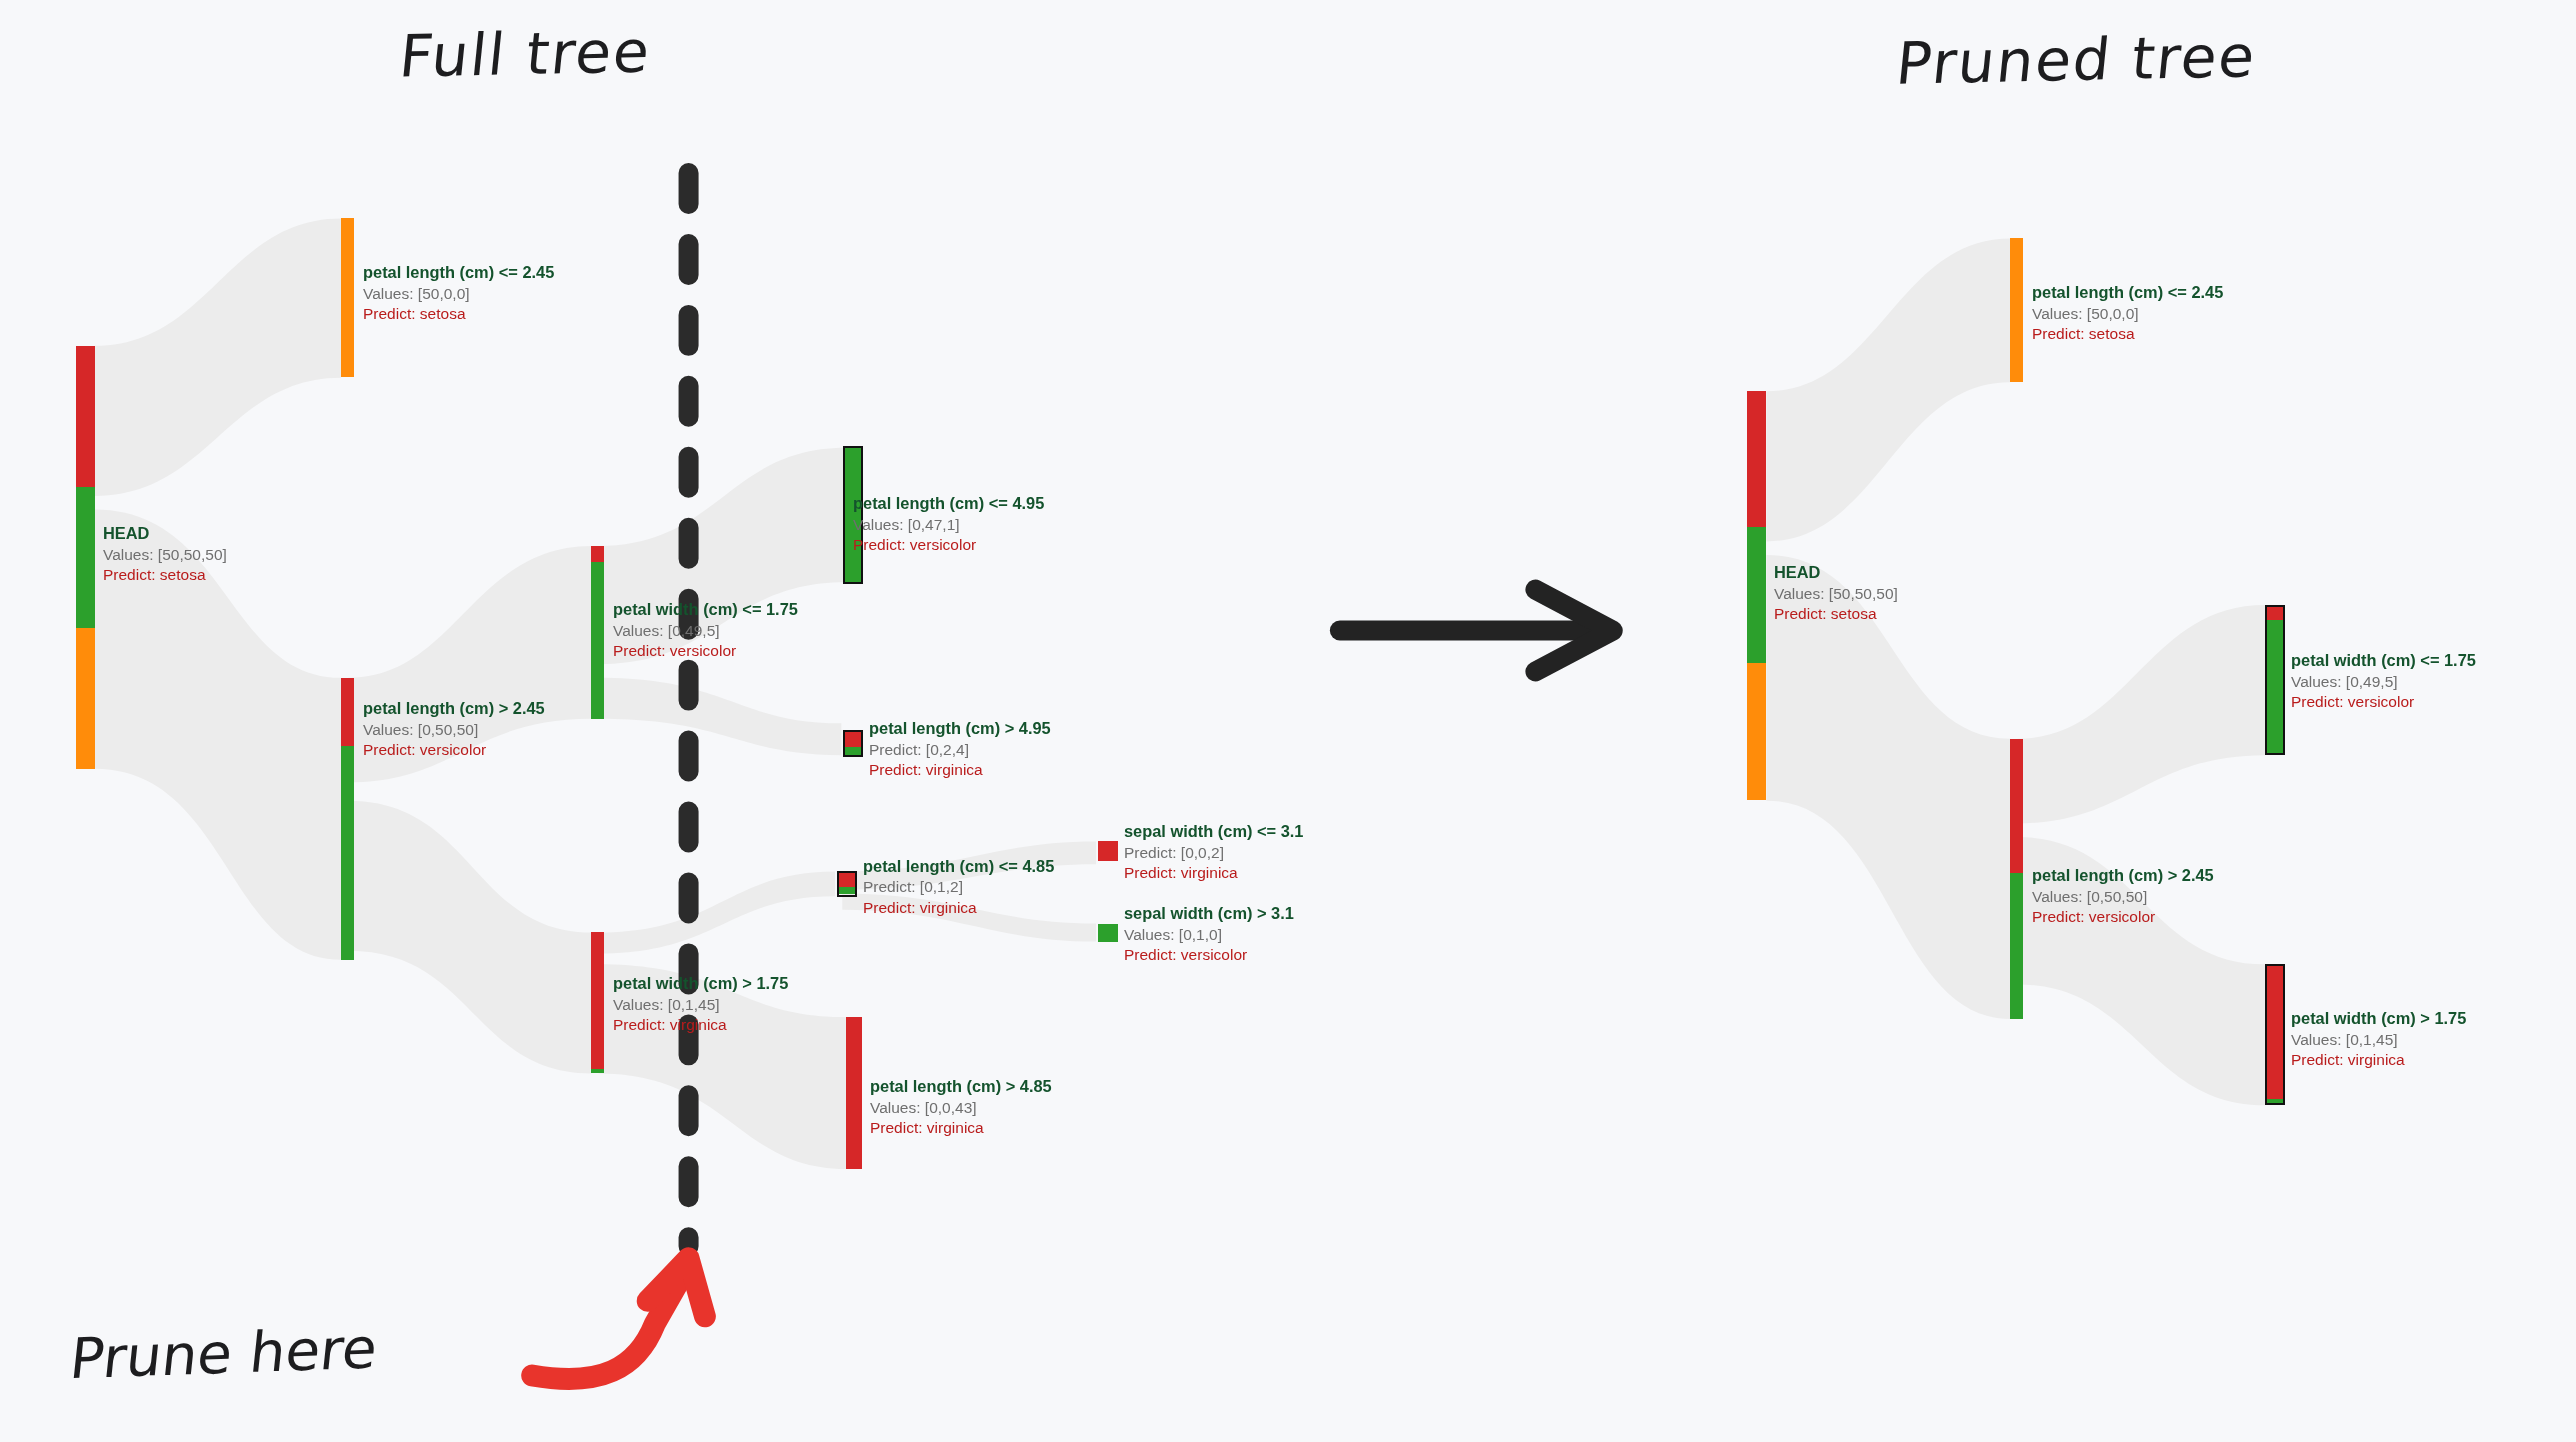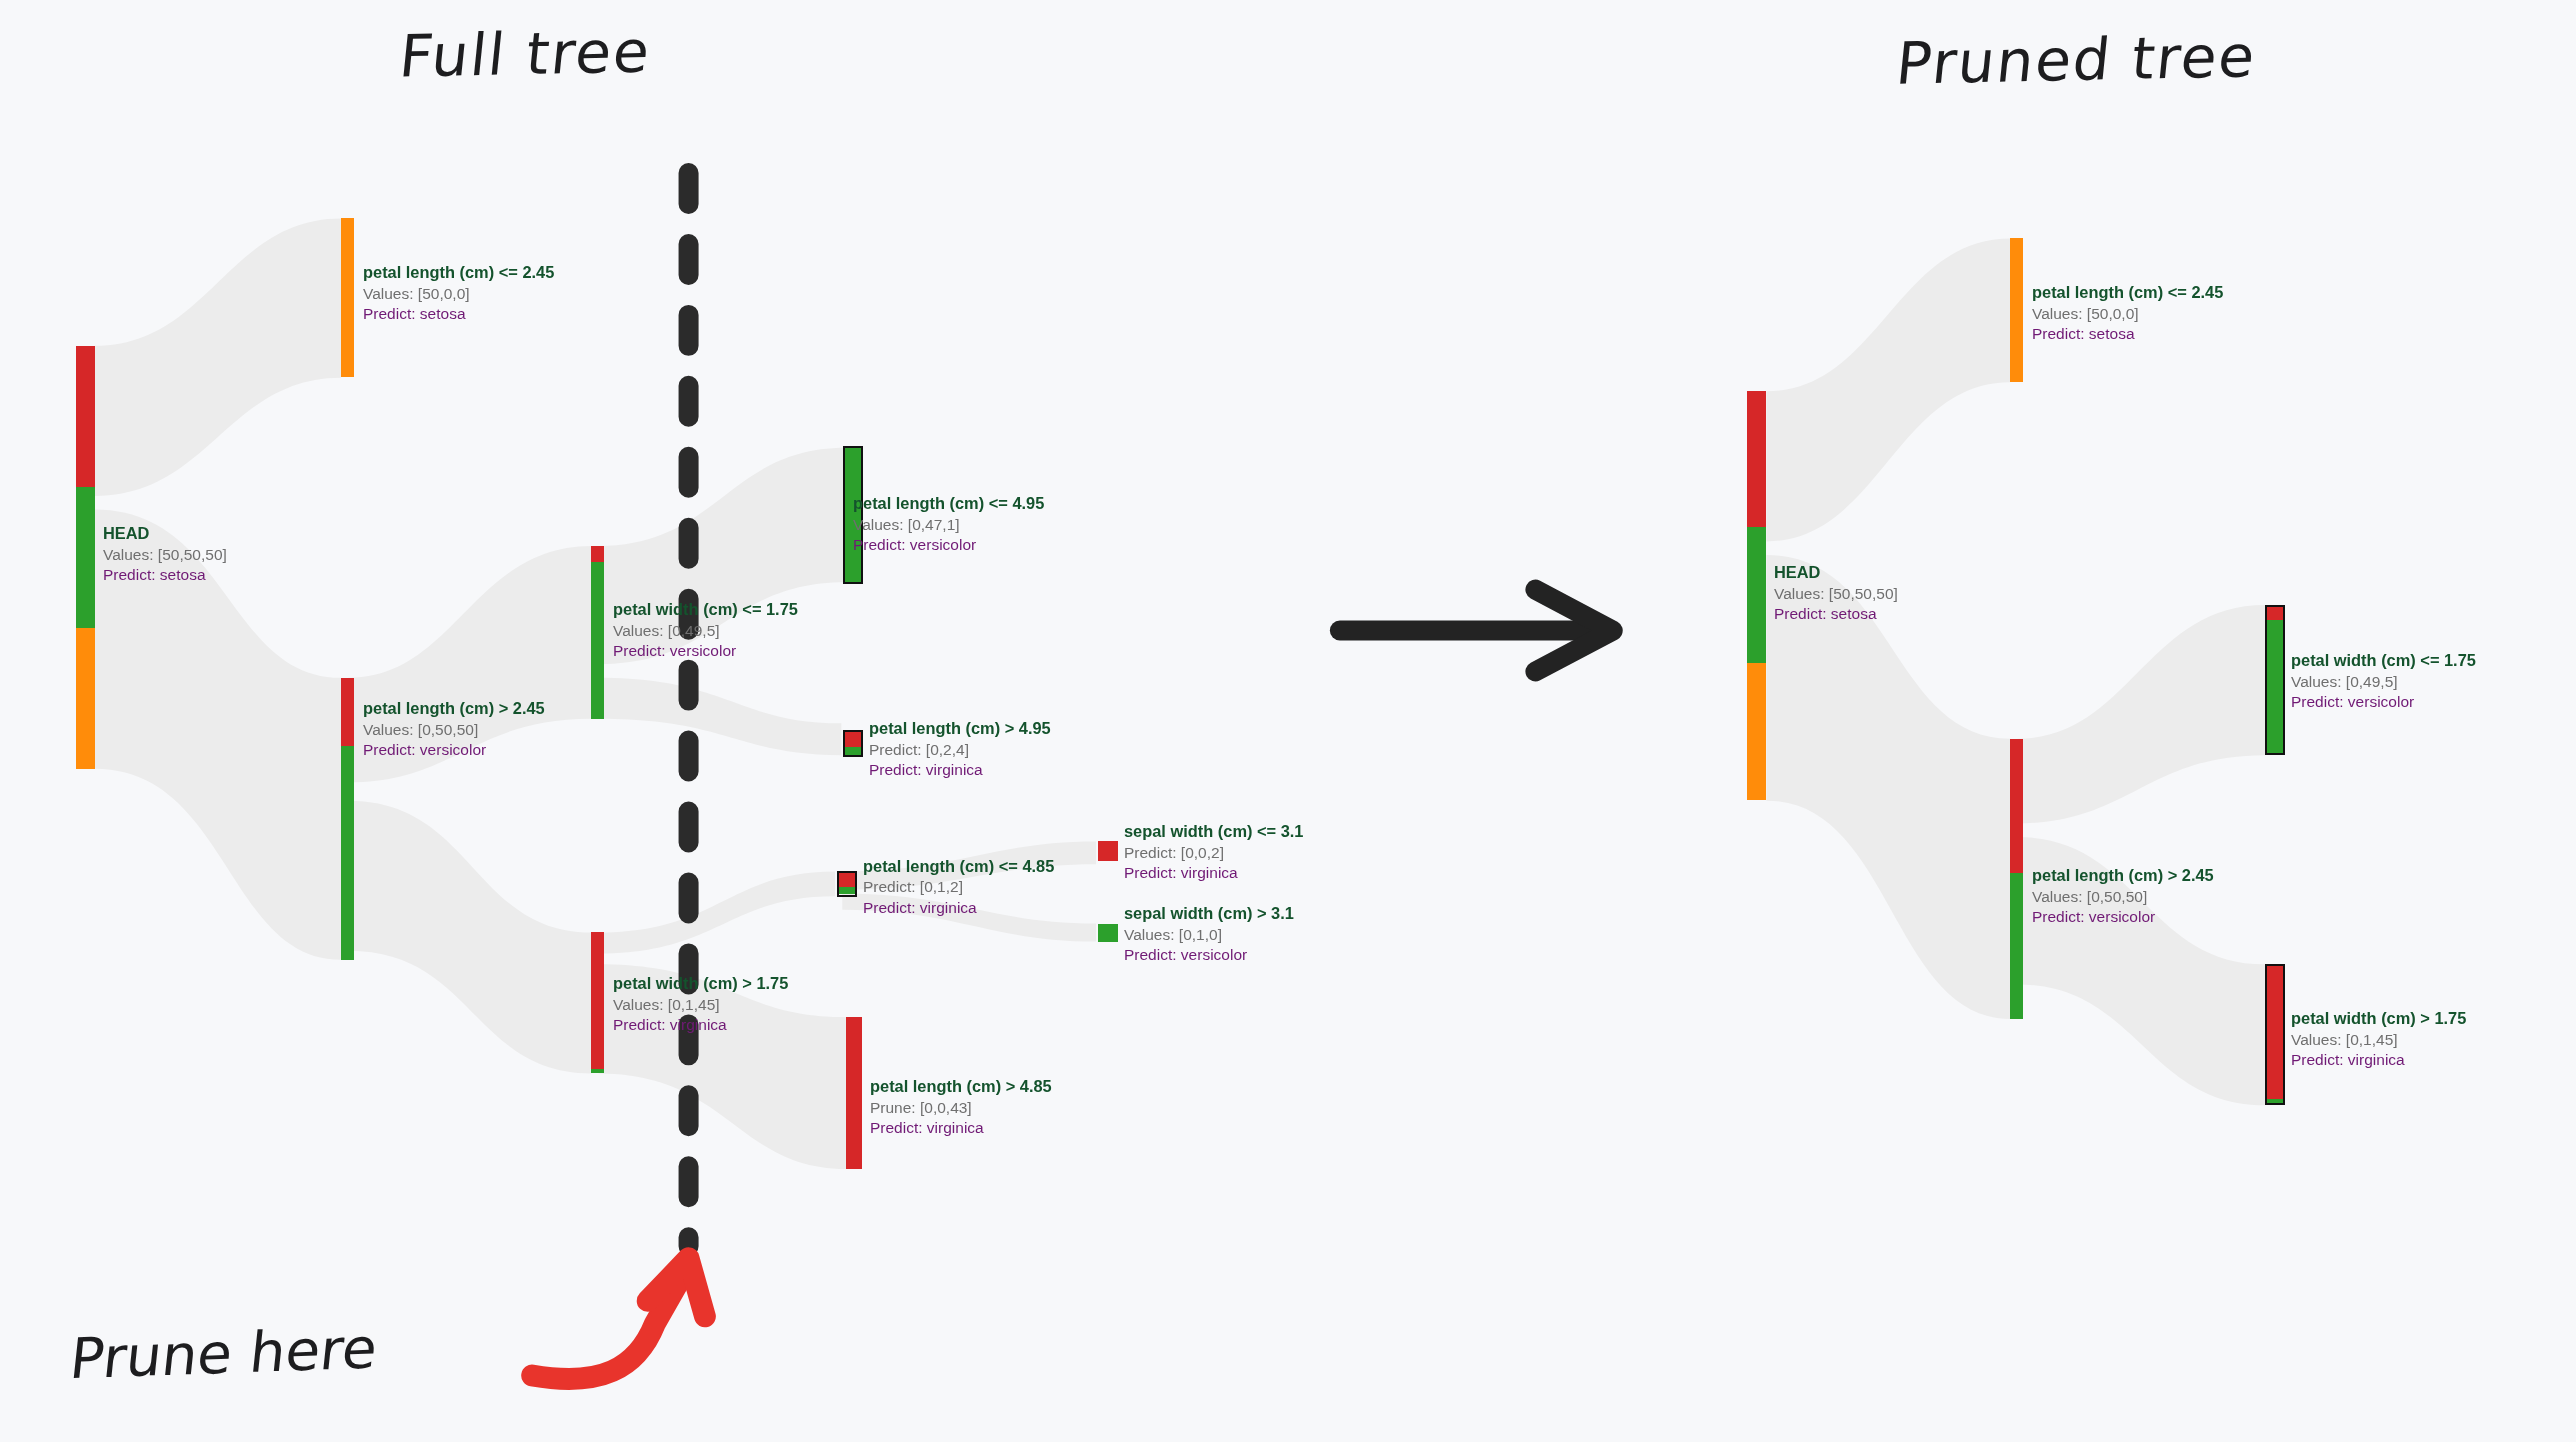--- a/index.html
+++ b/index.html
@@ -37,21 +37,21 @@
   .bar{position:absolute;left:0;top:0;display:flex;flex-direction:column;}
   .bar.outlined{box-sizing:border-box;border:2.7px solid #111;}
   .seg{width:100%;}
   .lbl{
     position:absolute;
     white-space:nowrap;
     line-height:1.32;
   }
   .lbl .t{font-size:16.4px;font-weight:bold;color:#14532d;}
   .lbl .v{font-size:15.5px;color:#6f6f6f;}
-  .lbl .p{font-size:15.5px;color:#701a75;}
+  .lbl .p{font-size:15.5px;color:#b91c1c;}
 </style>
 </head>
 <body>
 
 <div id="stage">
 
   <svg class="flows" viewBox="0 0 2832 1586">
     <g fill="#ececec">
 
       <path d="M104,380 C230,380 250,240 375,240 L375,415 C250,415 230,545 104,545 Z"></path>
@@ -194,21 +194,21 @@
       <div class="p">Predict: virginica</div>
     </div>
   </div>
 
   <div class="node" style="left:846px;top:1017px;">
     <div class="bar" style="width:15.5px;height:152px;">
       <div class="seg" style="background:#d62728;height:100%"></div>
     </div>
     <div class="lbl" style="left:24px;top:59px;">
       <div class="t">petal length (cm) &gt; 4.85</div>
-      <div class="v">Prune: [0,0,43]</div>
+      <div class="v">Values: [0,0,43]</div>
       <div class="p">Predict: virginica</div>
     </div>
   </div>
 
   <div class="node" style="left:1098px;top:841px;">
     <div class="bar" style="width:20px;height:20px;">
       <div class="seg" style="background:#d62728;height:100%"></div>
     </div>
     <div class="lbl" style="left:26px;top:-20px;">
       <div class="t">sepal width (cm) &lt;= 3.1</div>

